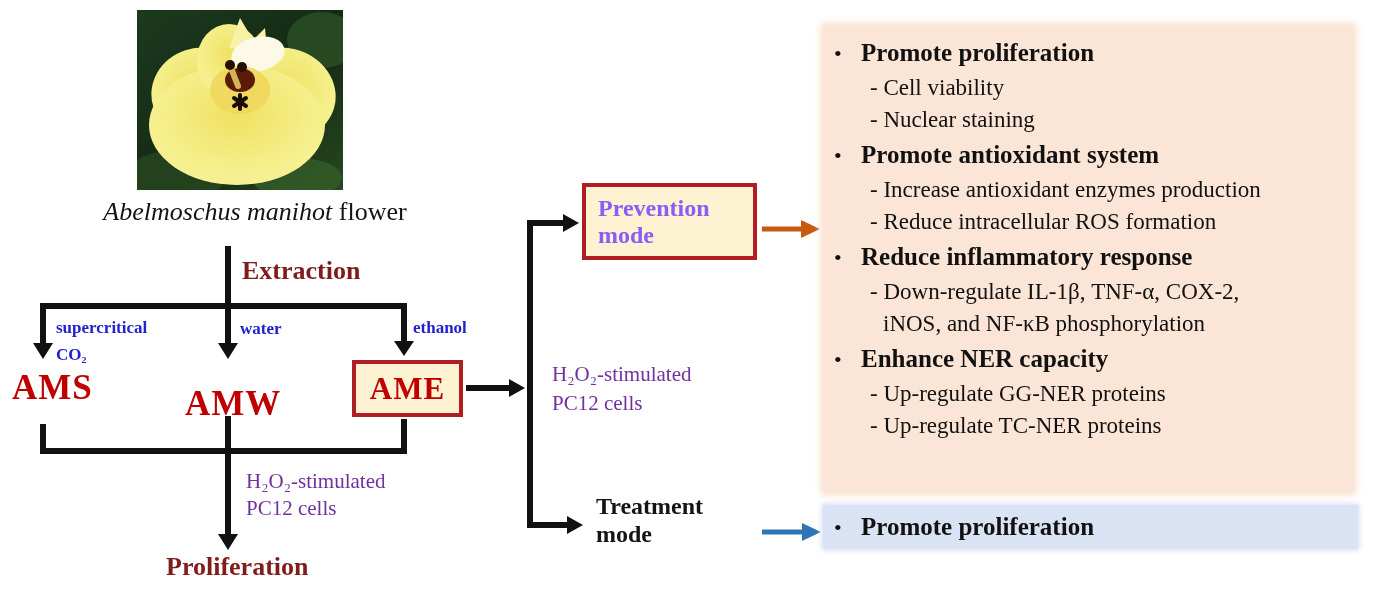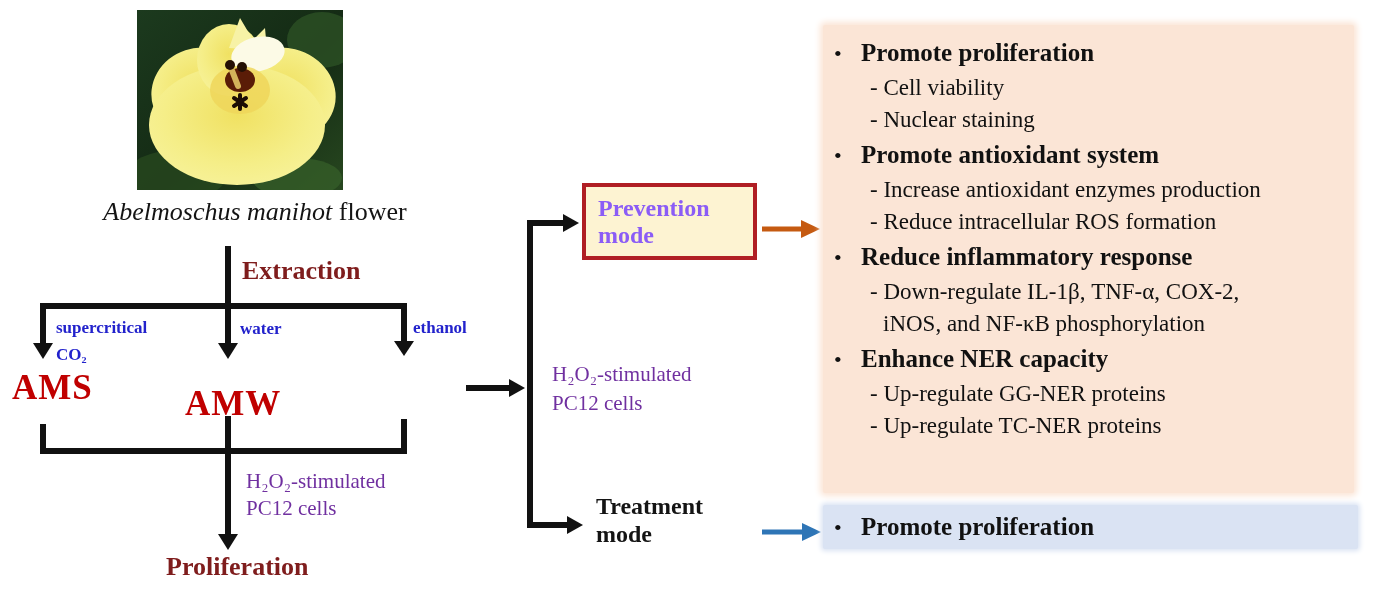--- a/index.html
+++ b/index.html
@@ -140,20 +140,23 @@
 
   <div class="abs lbl-bold extraction">Extraction</div>
 
   <div class="abs blue-lbl sc1">supercritical</div>
   <div class="abs blue-lbl sc2">CO₂</div>
   <div class="abs blue-lbl water">water</div>
   <div class="abs blue-lbl ethanol">ethanol</div>
 
   <div class="abs extract-name ams">AMS</div>
   <div class="abs extract-name amw">AMW</div>
+  <div class="abs ame-box">
+    <span class="extract-name">AME</span>
+  </div>
 
   <div class="abs purple-lbl cells-left">
     <div>H₂O₂-stimulated</div>
     <div>PC12 cells</div>
   </div>
 
   <div class="abs lbl-bold proliferation">Proliferation</div>
 
   <div class="abs purple-lbl cells-mid">
     <div>H₂O₂-stimulated</div>

